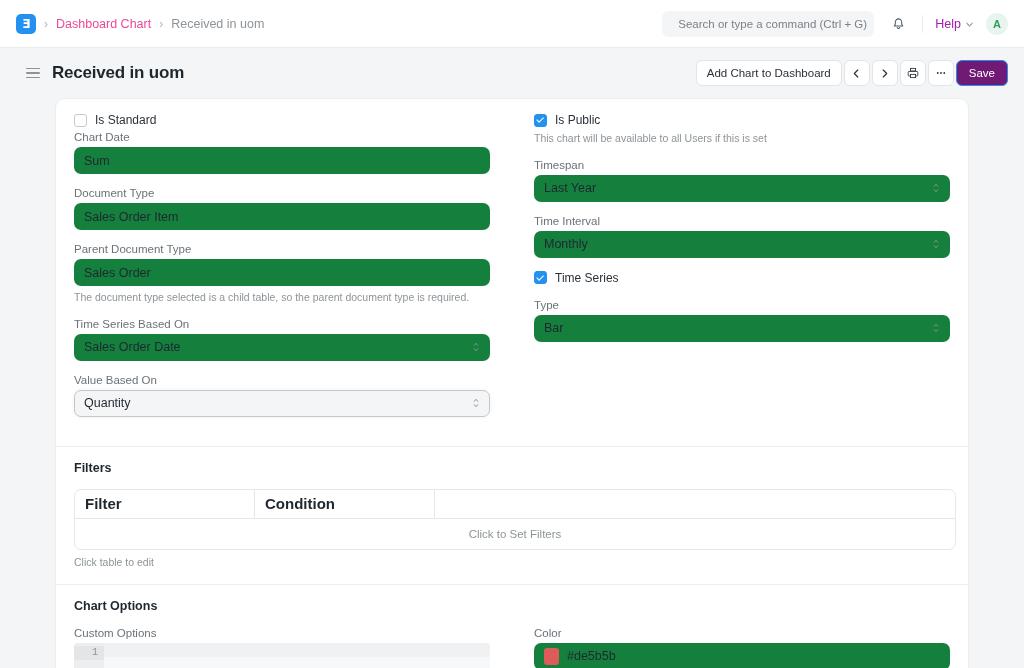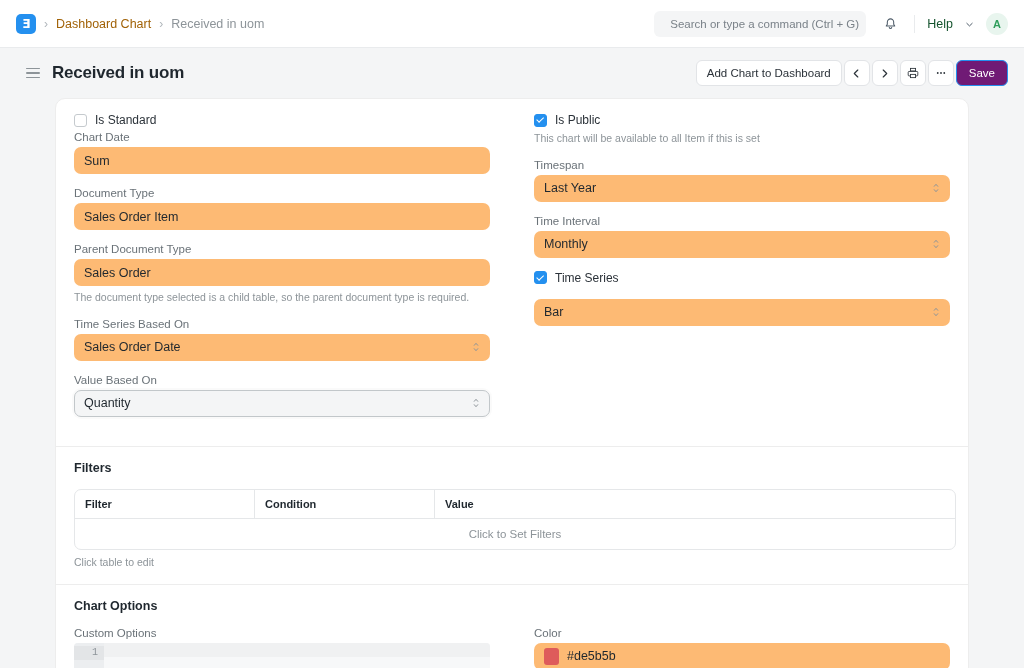--- a/index.html
+++ b/index.html
@@ -25,21 +25,21 @@
     display: flex; align-items: center; justify-content: center;
     flex: none;
   }
   .logo-glyph {
     color: #fff; font-size: 12px; font-weight: 700;
     line-height: 1; letter-spacing: -0.5px;
     font-family: "DejaVu Sans", sans-serif;
   }
   .crumb-sep { color: #b0b6bb; font-size: 12px; margin: 0 8px; }
   .crumb {
-    font-size: 12.5px; color: #a16207; text-decoration: none;
+    font-size: 12.5px; color: #ec4899; text-decoration: none;
   }
   .crumb.current { color: #8d9499; }
 
   .nav-right {
     position: absolute; right: 16px; top: 0; height: 48px;
     display: flex; align-items: center; gap: 12px;
   }
   .searchbox {
     width: 212px; height: 26px; border-radius: 6px;
     background: #f4f5f6;
@@ -47,22 +47,22 @@
     padding: 0 9px;
   }
   .searchbox .ph { font-size: 11.5px; color: #7a8289; white-space: nowrap; }
   .icon-btn {
     width: 24px; height: 24px; border-radius: 5px;
     display: flex; align-items: center; justify-content: center;
     background: transparent; border: none; cursor: pointer;
   }
   .nav-div { width: 1px; height: 18px; background: #e9ebed; }
   .help {
-    display: flex; align-items: center; gap: 12px;
-    font-size: 12.5px; color: #14532d; cursor: pointer;
+    display: flex; align-items: center; gap: 4px;
+    font-size: 12.5px; color: #a21caf; cursor: pointer;
   }
   .avatar {
     width: 22px; height: 22px; border-radius: 50%;
     background: #e8f5ee; color: #2e9e5b;
     font-size: 11px; font-weight: 600;
     display: flex; align-items: center; justify-content: center;
     cursor: pointer;
   }
 
   
@@ -105,21 +105,21 @@
   .section:last-child { border-bottom: none; }
   .grid2 { display: flex; }
   .col { width: 50%; padding-right: 22px; }
   .col:last-child { padding-right: 0; padding-left: 22px; }
 
   .field { margin-bottom: 13px; }
   .label {
     font-size: 11.5px; color: #6a7278; margin-bottom: 4px; display: block;
   }
   .control {
-    height: 27px; border-radius: 7px; background: #fdba74;
+    height: 27px; border-radius: 7px; background: #15803d;
     border: 1px solid transparent;
     display: flex; align-items: center;
     padding: 0 9px; font-size: 12.5px; color: #1f272e;
     cursor: text; position: relative;
   }
   .control.select { cursor: pointer; padding-right: 24px; }
   .control.focused {
     background: #f4f5f6; border: 1px solid #c2c7ca;
     box-shadow: 0 0 0 2px rgba(0,0,0,0.02);
   }
@@ -144,21 +144,21 @@
   }
   .cb-label { font-size: 12px; color: #2b3239; }
 
   
   .sec-title { font-size: 12.5px; font-weight: 700; color: #1f272e; margin-bottom: 14px; }
 
   
   .ftable { width: 882px; border: 1px solid #e5e7e9; border-radius: 7px; overflow: hidden; }
   .fhead { display: flex; height: 29px; border-bottom: 1px solid #e5e7e9; }
   .fhead .fc {
-    font-size: 11px; font-weight: 700; color: #1f272e;
+    font-size: 15px; font-weight: 700; color: #1f272e;
     display: flex; align-items: center; padding: 0 10px;
     border-right: 1px solid #e5e7e9;
   }
   .fc.c1 { width: 180px; }
   .fc.c2 { width: 180px; }
   .fc.c3 { flex: 1; border-right: none; }
   .fbody { height: 30px; display: flex; align-items: center; justify-content: center; }
   .fbody .empty { font-size: 11.5px; color: #8d9499; }
   .table-hint { font-size: 10.5px; color: #8d9499; margin-top: 6px; }
 
@@ -306,21 +306,21 @@
             </span>
           </div>
         </div>
       </div>
 
       <div class="col">
         <div class="checkrow">
           <span class="cb on"></span>
           <span class="cb-label">Is Public</span>
         </div>
-        <div class="helptext" style="margin-bottom:13px">This chart will be available to all Item if this is set</div>
+        <div class="helptext" style="margin-bottom:13px">This chart will be available to all Users if this is set</div>
 
         <div class="field">
           <span class="label">Timespan</span>
           <div class="control select">
             <span>Last Year</span>
             <span class="stepper">
               <svg width="8" height="12" viewBox="0 0 8 12">
                   <path d="M2 4.6 L4 2.3 L6 4.6" fill="none" stroke="#8d9499" stroke-width="1"></path>
                   <path d="M2 7.4 L4 9.7 L6 7.4" fill="none" stroke="#8d9499" stroke-width="1"></path>
                 </svg>
@@ -340,20 +340,21 @@
             </span>
           </div>
         </div>
 
         <div class="checkrow" style="margin-bottom:14px">
           <span class="cb on"></span>
           <span class="cb-label">Time Series</span>
         </div>
 
         <div class="field">
+          <span class="label">Type</span>
           <div class="control select">
             <span>Bar</span>
             <span class="stepper">
               <svg width="8" height="12" viewBox="0 0 8 12">
                   <path d="M2 4.6 L4 2.3 L6 4.6" fill="none" stroke="#8d9499" stroke-width="1"></path>
                   <path d="M2 7.4 L4 9.7 L6 7.4" fill="none" stroke="#8d9499" stroke-width="1"></path>
                 </svg>
             </span>
           </div>
         </div>
@@ -361,21 +362,20 @@
 
     </div>
   </div>
 
   <div class="section">
     <div class="sec-title">Filters</div>
     <div class="ftable">
       <div class="fhead">
         <div class="fc c1">Filter</div>
         <div class="fc c2">Condition</div>
-        <div class="fc c3">Value</div>
       </div>
       <div class="fbody">
         <span class="empty">Click to Set Filters</span>
       </div>
     </div>
     <div class="table-hint">Click table to edit</div>
   </div>
 
   <div class="section">
     <div class="sec-title">Chart Options</div>

